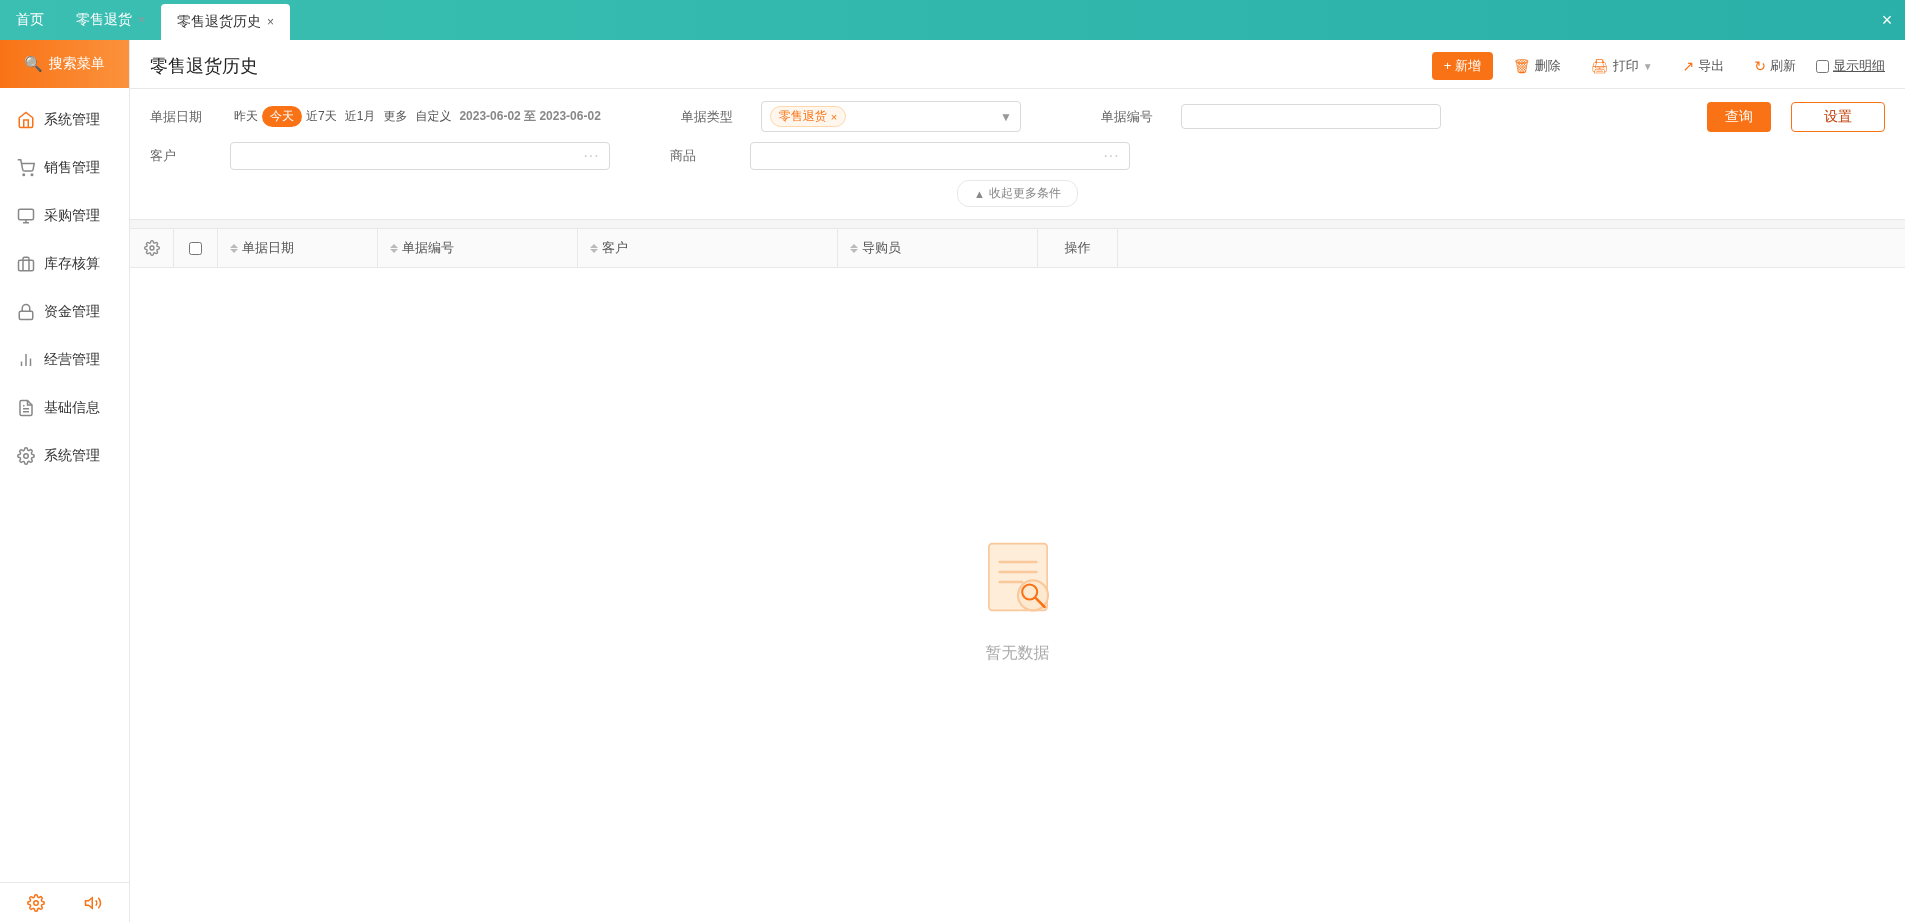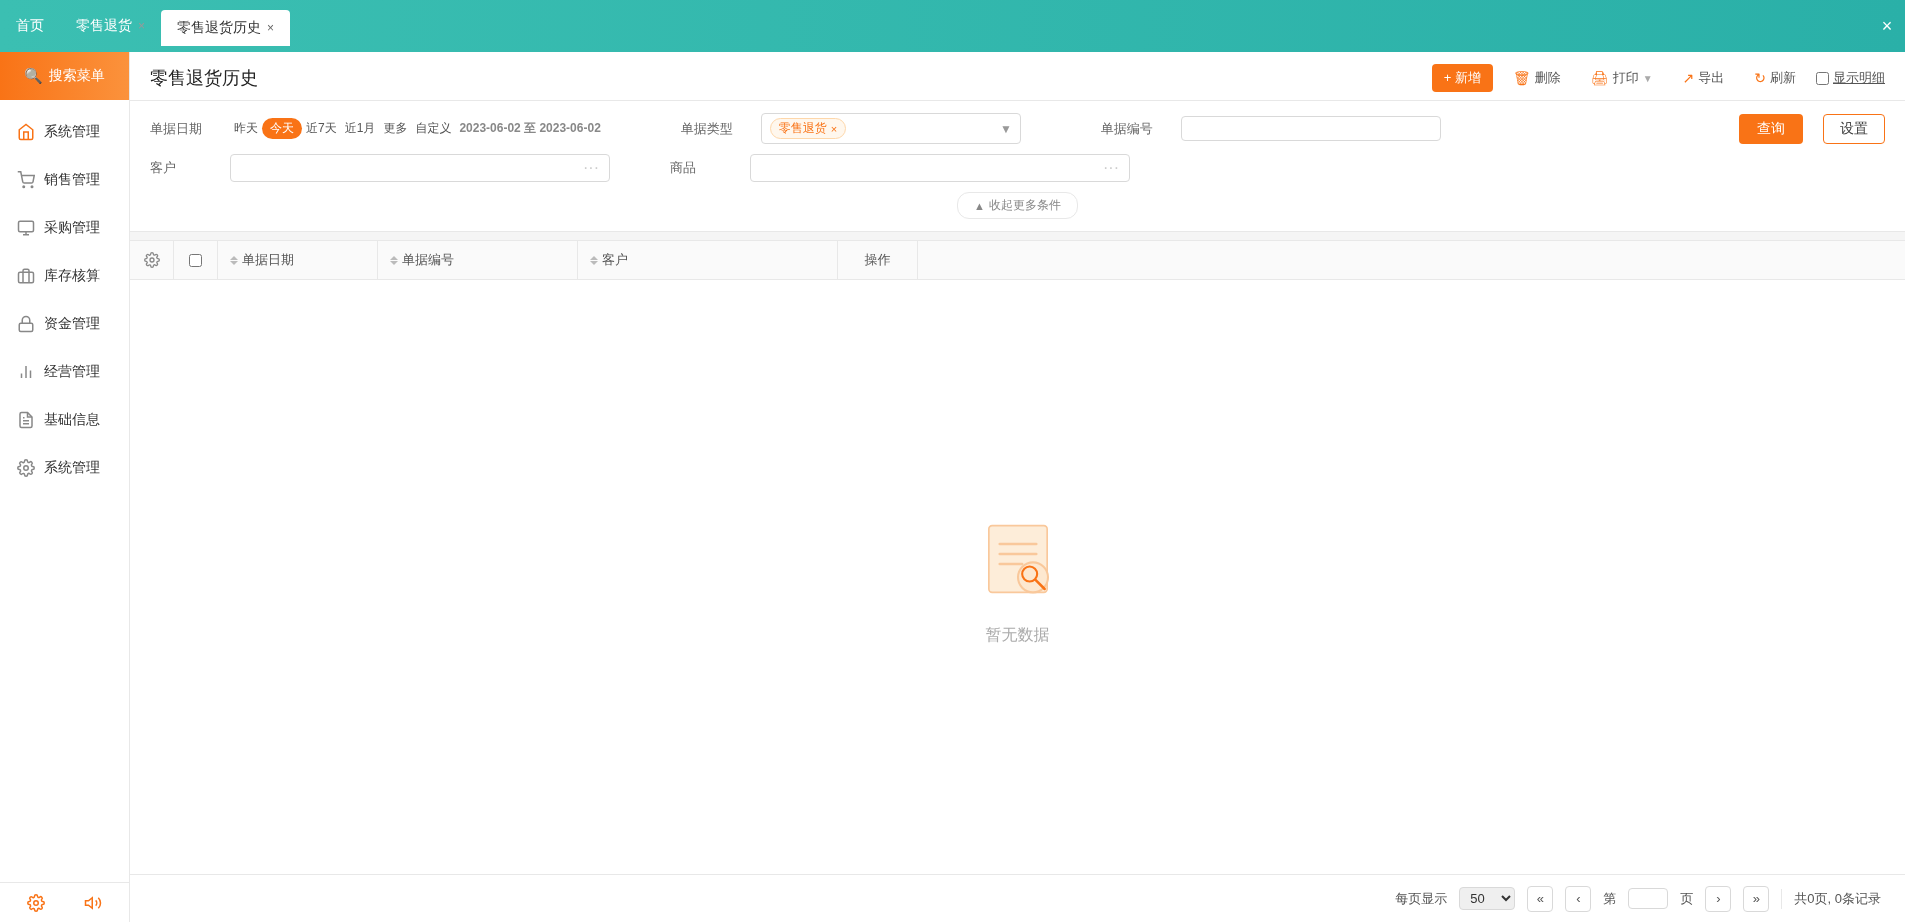--- a/index.html
+++ b/index.html
@@ -1,20 +1,20 @@
 <!DOCTYPE html>
 <html><head>
   <meta charset="utf-8">
   <style>
     * { box-sizing: border-box; margin: 0; padding: 0; font-family: 'Microsoft YaHei', Arial, sans-serif; }
     body { width: 1905px; height: 922px; overflow: hidden; background: #f5f5f5; display: flex; flex-direction: column; }
 
     
     .top-bar {
-      height: 52px;
+      height: 40px;
       background: linear-gradient(90deg, #3bbfb2 0%, #2ab0a8 100%);
       display: flex;
       align-items: center;
       flex-shrink: 0;
     }
     .tab-item {
       height: 40px;
       padding: 0 16px;
       display: flex;
       align-items: center;
@@ -169,24 +169,24 @@
       background: #f97316;
       color: #fff;
       border-radius: 4px;
       padding: 6px 18px;
       font-size: 14px;
       cursor: pointer;
       border: none;
     }
     .toolbar-btn-setting {
       background: #fff;
-      color: #404040;
+      color: #c2410c;
       border: 1px solid #f97316;
       border-radius: 4px;
-      padding: 5px 16px;
+      padding: 5px 32px;
       font-size: 14px;
       cursor: pointer;
     }
     .checkbox-label {
       display: flex;
       align-items: center;
       gap: 4px;
       font-size: 13px;
       color: #555;
       text-decoration: underline;
@@ -633,20 +633,27 @@
           </div>
           <span>单据编号</span>
         </div>
         <div class="th th-customer">
           <div class="sort-arrows">
             <div class="sort-arrow sort-up"></div>
             <div class="sort-arrow sort-down"></div>
           </div>
           <span>客户</span>
         </div>
+        <div class="th th-guide">
+          <div class="sort-arrows">
+            <div class="sort-arrow sort-up"></div>
+            <div class="sort-arrow sort-down"></div>
+          </div>
+          <span>导购员</span>
+        </div>
         <div class="th th-action">
           <span>操作</span>
         </div>
       </div>
 
       <div class="empty-state">
         <svg class="empty-icon" viewBox="0 0 120 120" fill="none" xmlns="http://www.w3.org/2000/svg">
 
           <rect x="25" y="20" width="70" height="80" rx="4" fill="#fde8d0" opacity="0.8"></rect>
           <rect x="25" y="20" width="70" height="80" rx="4" fill="none" stroke="#f9c89b" stroke-width="2"></rect>
@@ -656,32 +663,14 @@
           <line x1="38" y1="66" x2="65" y2="66" stroke="#f9c89b" stroke-width="3" stroke-linecap="round"></line>
 
           <circle cx="78" cy="82" r="18" fill="#fde8d0" stroke="#f9c89b" stroke-width="2.5"></circle>
           <circle cx="74" cy="78" r="9" fill="none" stroke="#f97316" stroke-width="2.5"></circle>
           <line x1="81" y1="85" x2="92" y2="96" stroke="#f97316" stroke-width="3" stroke-linecap="round"></line>
         </svg>
         <span class="empty-text">暂无数据</span>
       </div>
     </div>
 
-    <div class="pagination-bar">
-      <span>每页显示</span>
-      <select class="page-size-select">
-        <option value="10">10</option>
-        <option value="20">20</option>
-        <option value="50" selected="">50</option>
-        <option value="100">100</option>
-      </select>
-      <div class="page-nav-btn">«</div>
-      <div class="page-nav-btn">‹</div>
-      <span>第</span>
-      <input class="page-input" type="text" style="">
-      <span>页</span>
-      <div class="page-nav-btn">›</div>
-      <div class="page-nav-btn">»</div>
-      <div class="divider"></div>
-      <span>共0页, 0条记录</span>
-    </div>
   </div>
 </div>
 
 </body></html>

